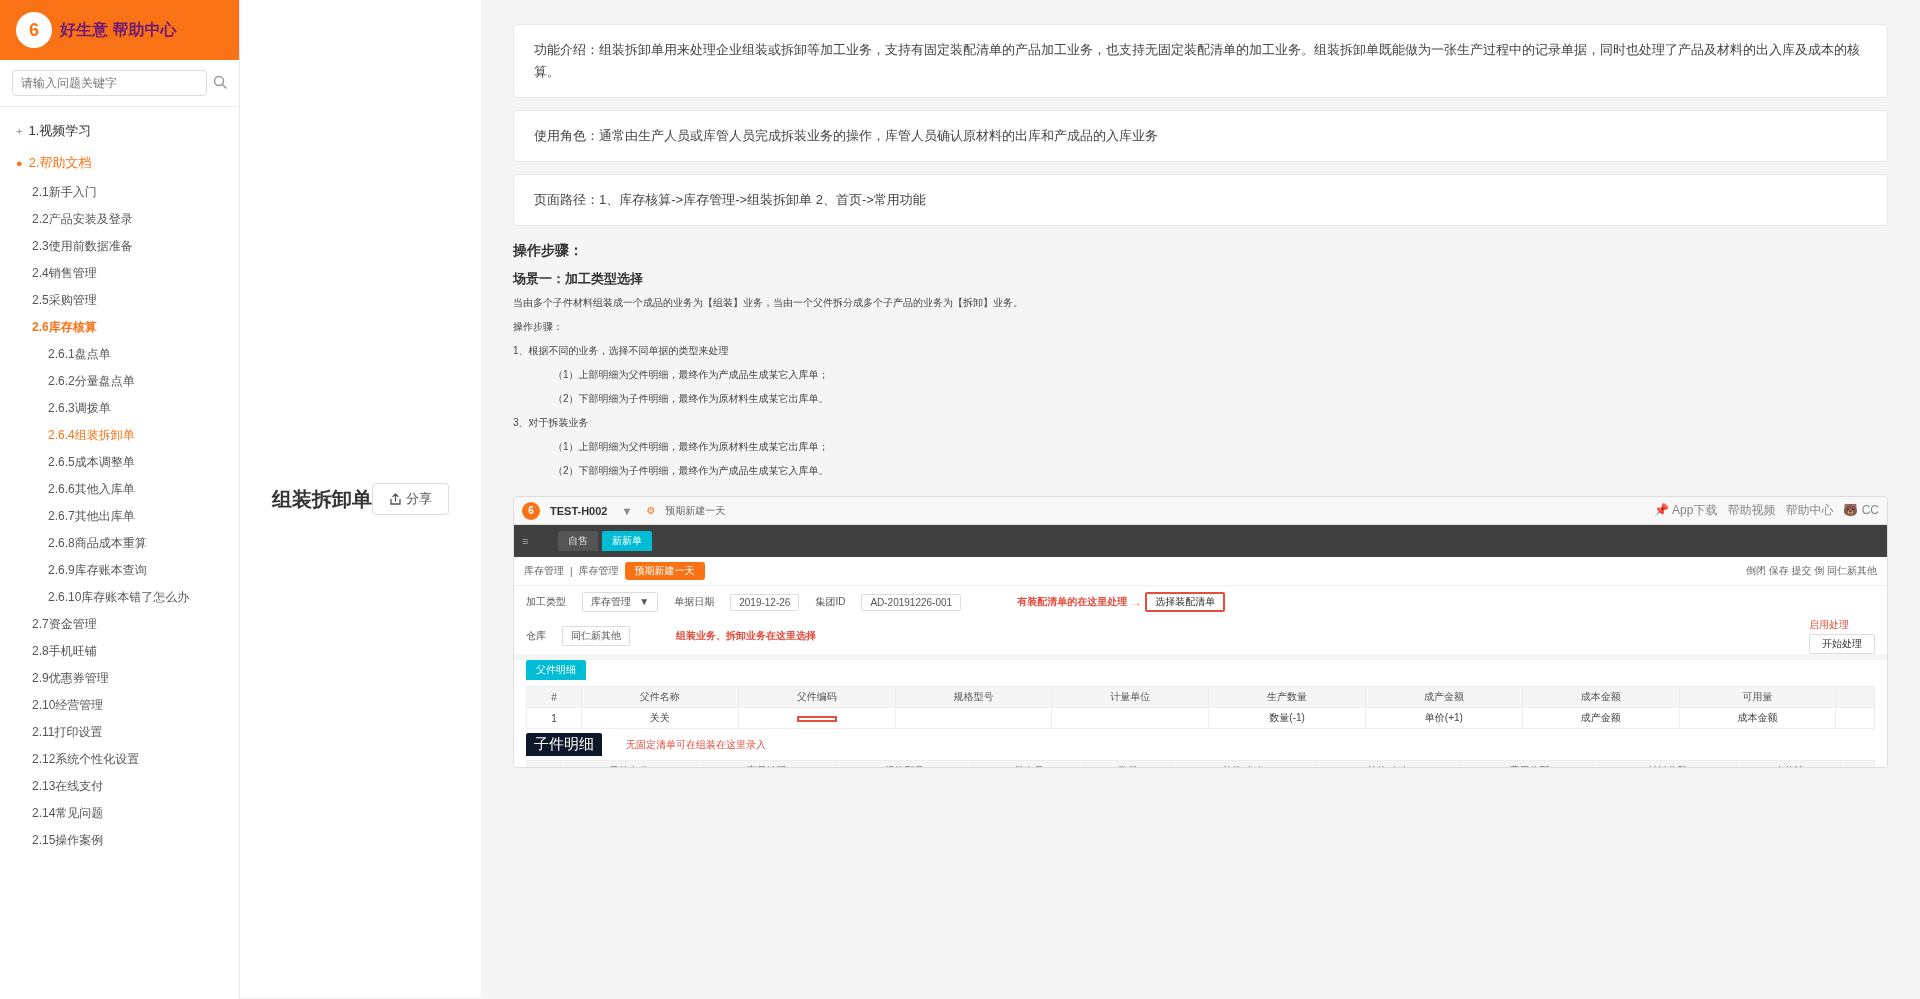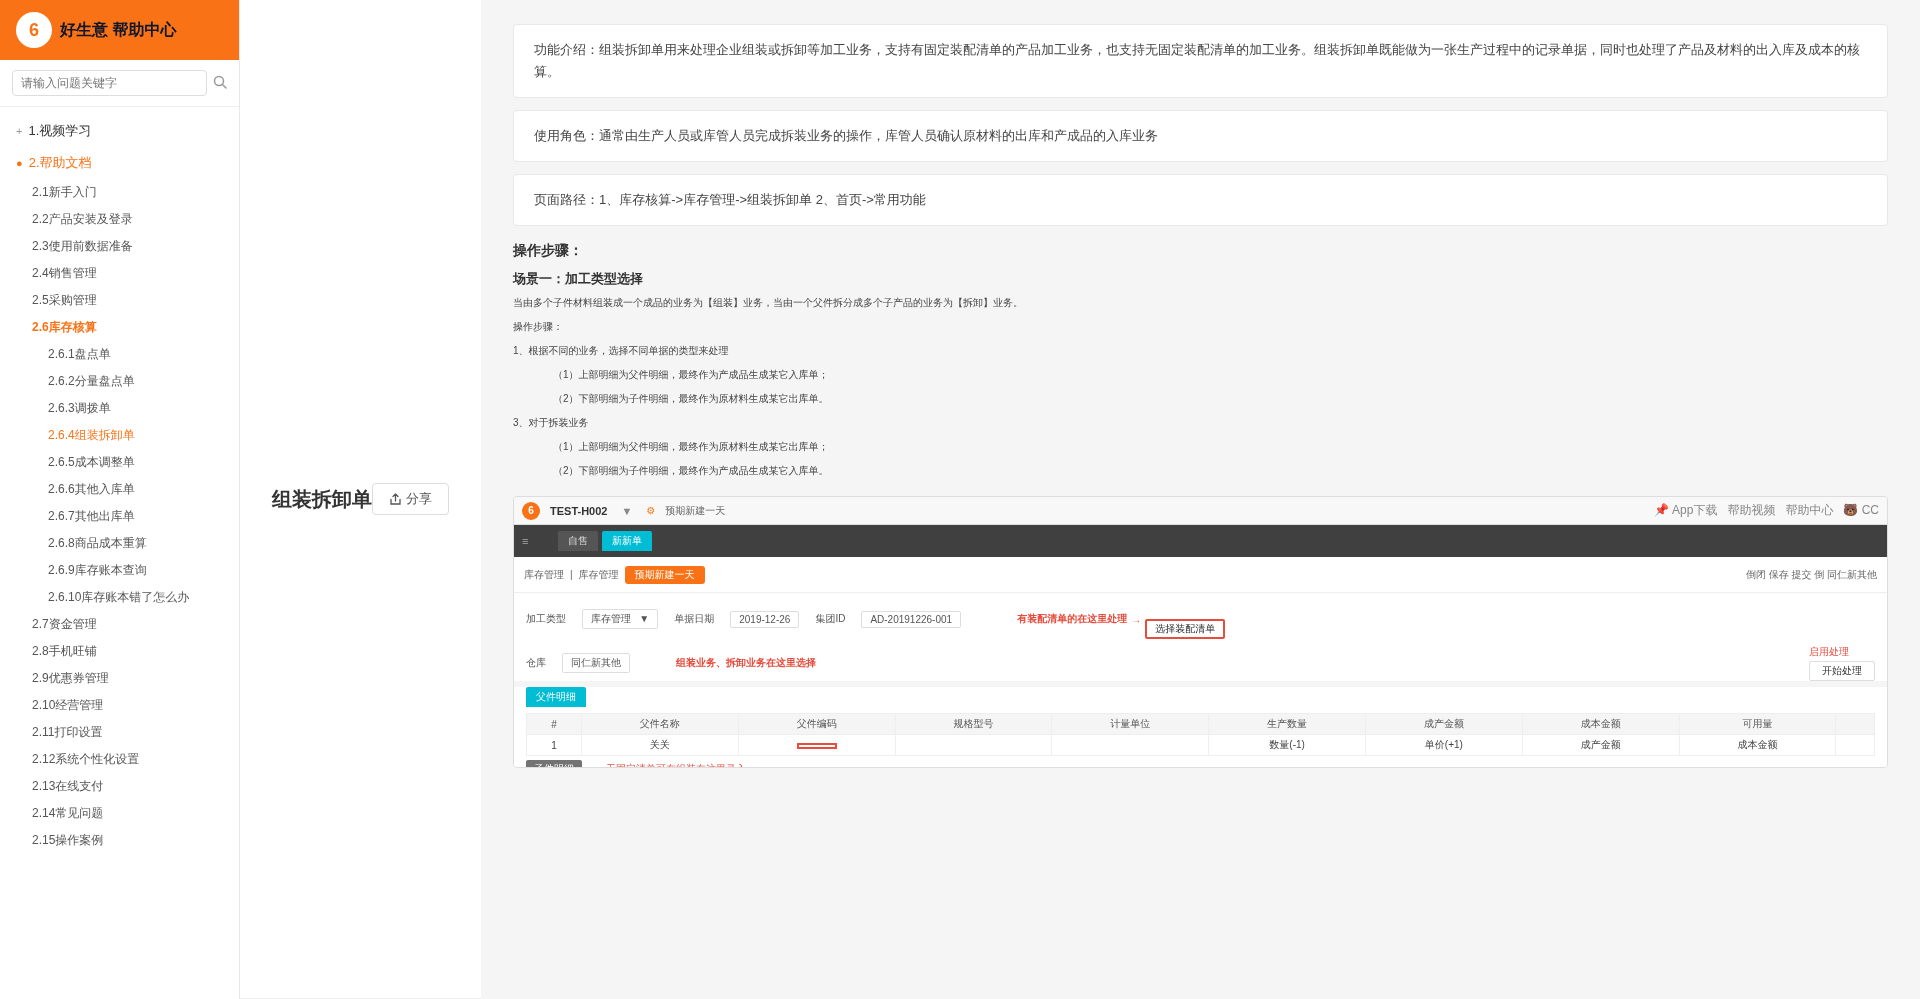--- a/index.html
+++ b/index.html
@@ -24,21 +24,21 @@
       gap: 8px;
     }
     .logo-circle {
       width: 36px; height: 36px;
       background: white;
       border-radius: 50%;
       display: flex; align-items: center; justify-content: center;
       font-size: 18px; font-weight: bold; color: #f97316;
     }
     .sidebar-title {
-      color: #0f172a; font-size: 16px; font-weight: bold;
+      color: #701a75; font-size: 16px; font-weight: bold;
     }
     .search-box {
       padding: 10px 12px;
       border-bottom: 1px solid #eee;
       display: flex;
       align-items: center;
       gap: 6px;
     }
     .search-input {
       flex: 1;
@@ -191,21 +191,21 @@
       color: #ddd;
       font-size: 10px;
     }
     .sc-nav-tab.active {
       background: #00bcd4;
       color: white;
     }
     .sc-toolbar {
       background: white;
       border-bottom: 1px solid #eee;
-      height: 36px;
+      height: 29px;
       display: flex;
       align-items: center;
       padding: 0 10px;
       gap: 6px;
     }
     .sc-table {
       width: 100%;
       border-collapse: collapse;
       font-size: 10px;
       margin-top: 4px;
@@ -356,21 +356,21 @@
             <span>加工类型</span>
             <div style="border:1px solid #ddd;border-radius:2px;padding:2px 8px;font-size:10px;min-width:60px;">库存管理 &nbsp; ▼</div>
             <span>单据日期</span>
             <span style="border:1px solid #ddd;padding:2px 8px;border-radius:2px;">2019-12-26</span>
             <span>集团ID</span>
             <span style="border:1px solid #ddd;padding:2px 8px;border-radius:2px;">AD-20191226-001</span>
 
             <div style="position:relative;display:inline-flex;align-items:center;gap:4px;margin-left:40px;">
               <span style="color:#e74c3c;font-size:10px;font-weight:bold;">有装配清单的在这里处理</span>
               <span style="color:#e74c3c;">→</span>
-              <div style="border:2px solid #e74c3c;padding:1px 8px;border-radius:2px;background:white;font-size:10px;color:#333;margin-top:20px;">选择装配清单</div>
+              <div style="border:2px solid #e74c3c;padding:1px 8px;border-radius:2px;background:white;font-size:10px;color:#333;">选择装配清单</div>
             </div>
           </div>
           <div style="display:flex;gap:16px;align-items:center;font-size:10px;color:#555;margin-bottom:6px;">
             <span>仓库</span>
             <div style="border:1px solid #ddd;border-radius:2px;padding:2px 8px;font-size:10px;min-width:60px;">同仁新其他</div>
             <span style="color:#e74c3c;font-weight:bold;margin-left:30px;">组装业务、拆卸业务在这里选择</span>
             <div style="flex:1;"></div>
             <div style="position:relative;">
               <span style="color:#e74c3c;font-size:10px;">启用处理</span>
               <div style="border:1px solid #ddd;padding:2px 12px;border-radius:2px;font-size:10px;background:white;color:#333;margin-top:2px;">开始处理</div>
@@ -407,21 +407,21 @@
                 <td>成产金额</td>
                 <td>成本金额</td>
                 <td></td>
               </tr>
             </tbody>
           </table>
         </div>
 
         <div style="background:white;padding:0 12px 2px 12px;">
           <div style="display:flex;gap:4px;margin-bottom:2px;align-items:center;">
-            <div style="background:#737373;color:white;padding:2px 8px;font-size:10px;border-radius:2px 2px 0 0;display:inline-block;">子件明细</div>
+            <div style="background:#0f172a;color:white;padding:2px 8px;font-size:15px;border-radius:2px 2px 0 0;display:inline-block;">子件明细</div>
             <span style="color:#e74c3c;font-size:10px;margin-left:20px;">无固定清单可在组装在这里录入</span>
           </div>
           <table class="sc-table">
             <thead>
               <tr style="background:#fff3e0;">
                 <th></th>
                   <th>子件名称</th>
                   <th>商品编码</th>
                   <th>规格型号</th>
                   <th>批次号</th>

